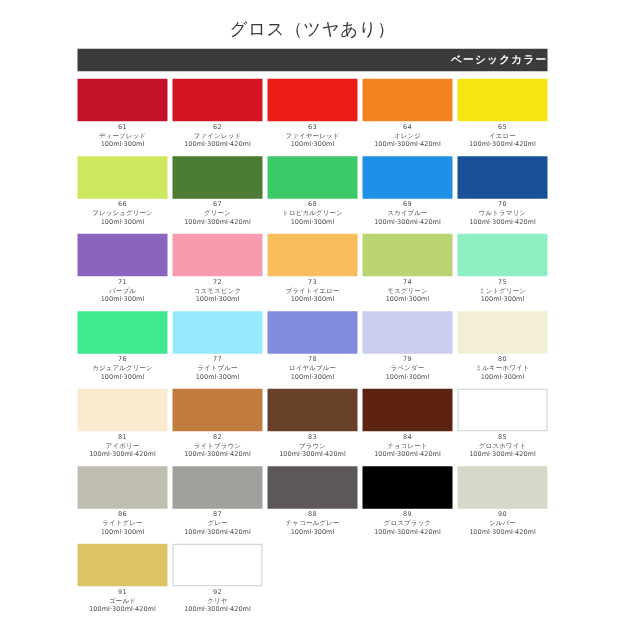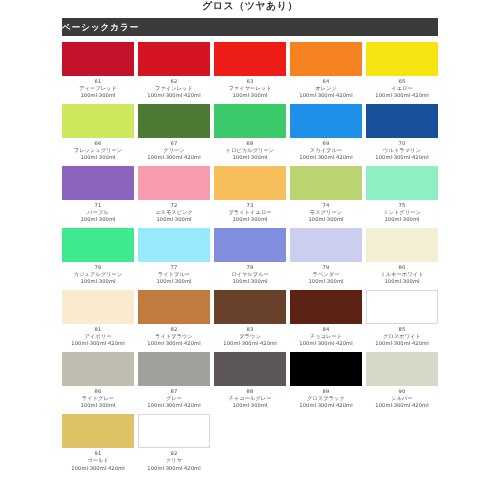--- a/index.html
+++ b/index.html
@@ -15,33 +15,32 @@
   }
   #page {
     position: relative;
     width: 500px;
     height: 500px;
     background: #ffffff;
     box-sizing: border-box;
   }
   .chart-title {
     text-align: center;
-    font-size: 10px;
+    font-size: 14px;
     color: #3a3a3a;
     letter-spacing: 0.5px;
-    padding-top: 0;
+    padding-top: 16px;
     padding-bottom: 6px;
     line-height: 1.2;
-    font-weight: bold;
   }
   .section-banner {
     margin: 0 62px;
     background: #3b3b3b;
     color: #ffffff;
-    text-align: left;
+    text-align: right;
     font-size: 8.5px;
     font-weight: bold;
     letter-spacing: 1px;
     padding: 4px 0 4px 0;
     line-height: 1.2;
   }
   .grid {
     margin: 0 60px;
     padding-top: 6px;
     display: flex;

